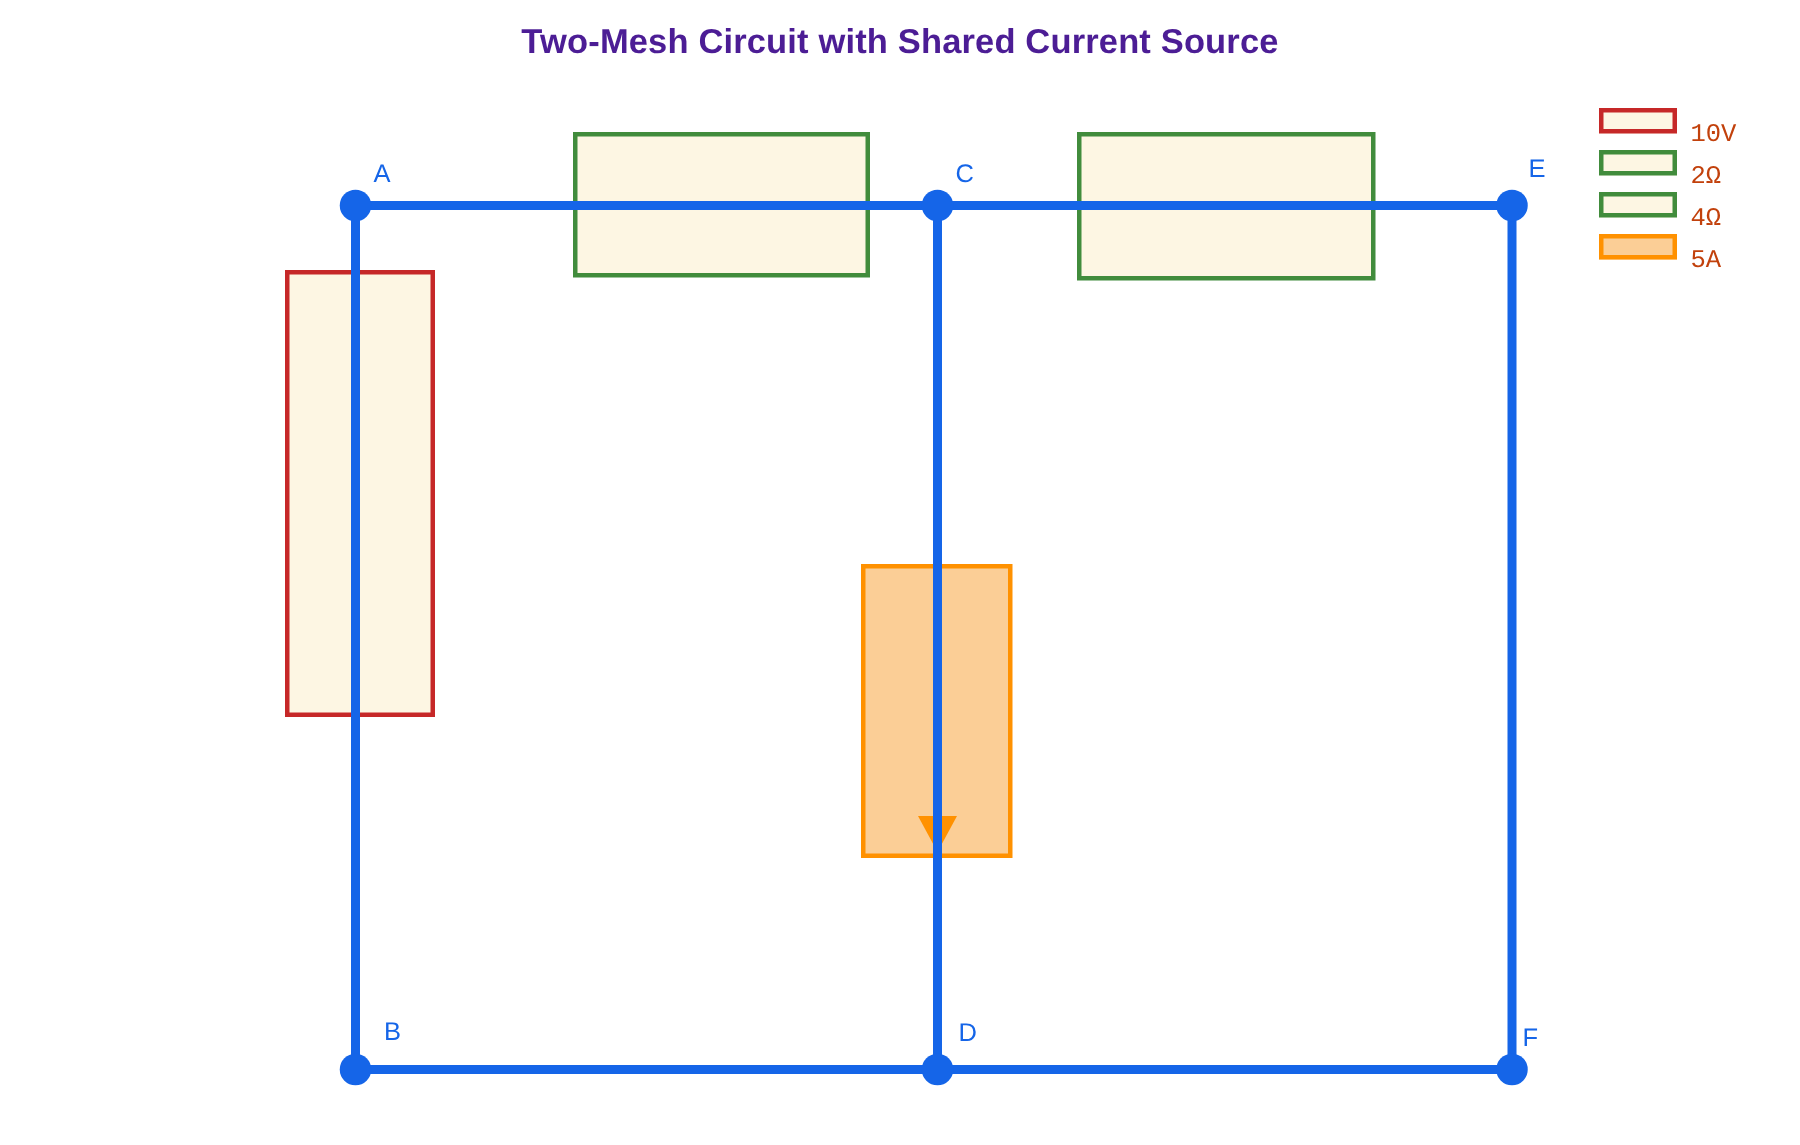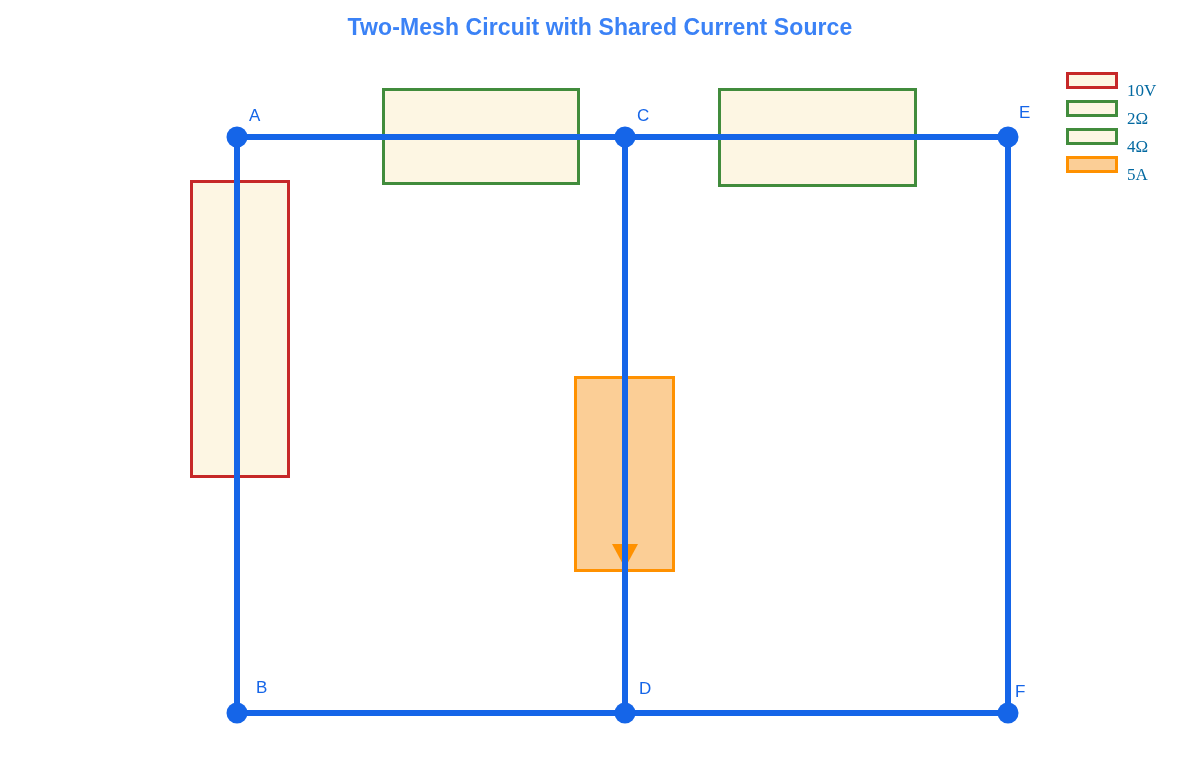--- a/index.html
+++ b/index.html
@@ -23,21 +23,21 @@
   }
 
   .title {
     position: absolute;
     left: 0;
     top: 14px;
     width: 1200px;
     text-align: center;
     font-size: 23px;
     font-weight: bold;
-    color: #3b82f6;
+    color: #4c1d95;
     letter-spacing: 0.1px;
     font-family: "Liberation Sans", sans-serif;
   }
 
   .legend {
     position: absolute;
     right: 8px;
     top: 66px;
     width: 126px;
   }
@@ -49,22 +49,22 @@
   .legend-swatch {
     width: 52px;
     height: 17px;
     box-sizing: border-box;
     border-style: solid;
     border-width: 3px;
     margin-right: 9px;
   }
   .legend-label {
     font-size: 17px;
-    color: #0369a1;
-    font-family: Liberation Serif, serif;
+    color: #c2410c;
+    font-family: Liberation Mono, monospace;
     line-height: 17px;
     margin-top: 20px;
   }
 
   .node-label {
     position: absolute;
     font-size: 17px;
     color: #1565E8;
     font-family: "Liberation Sans", sans-serif;
     white-space: nowrap;

